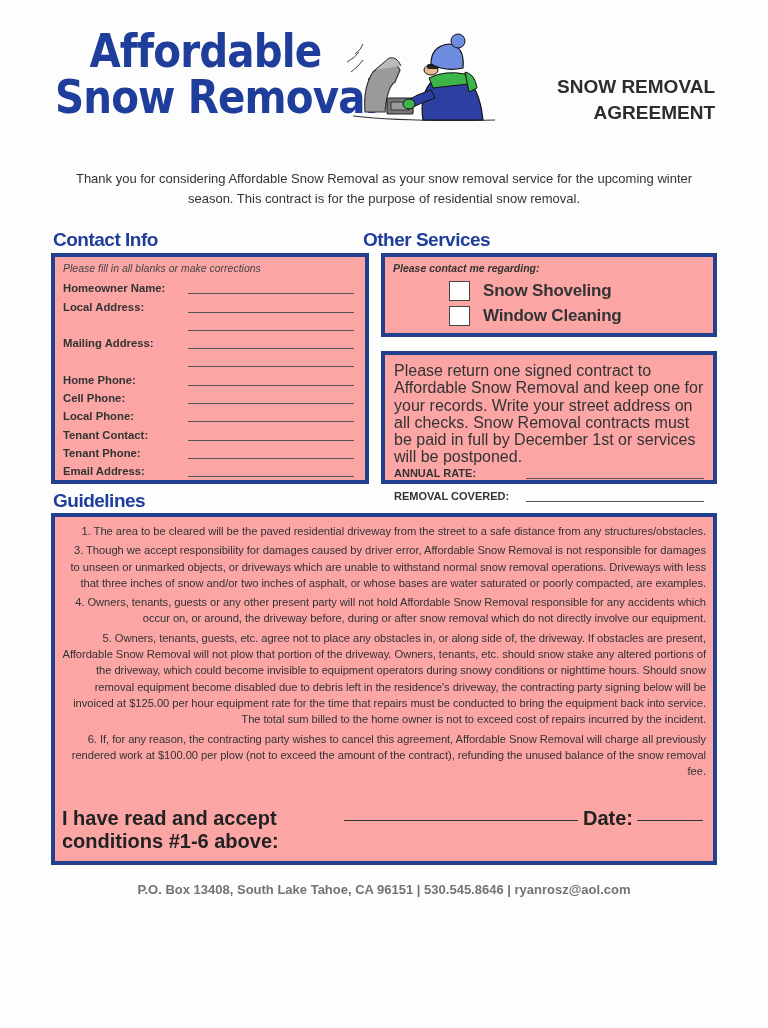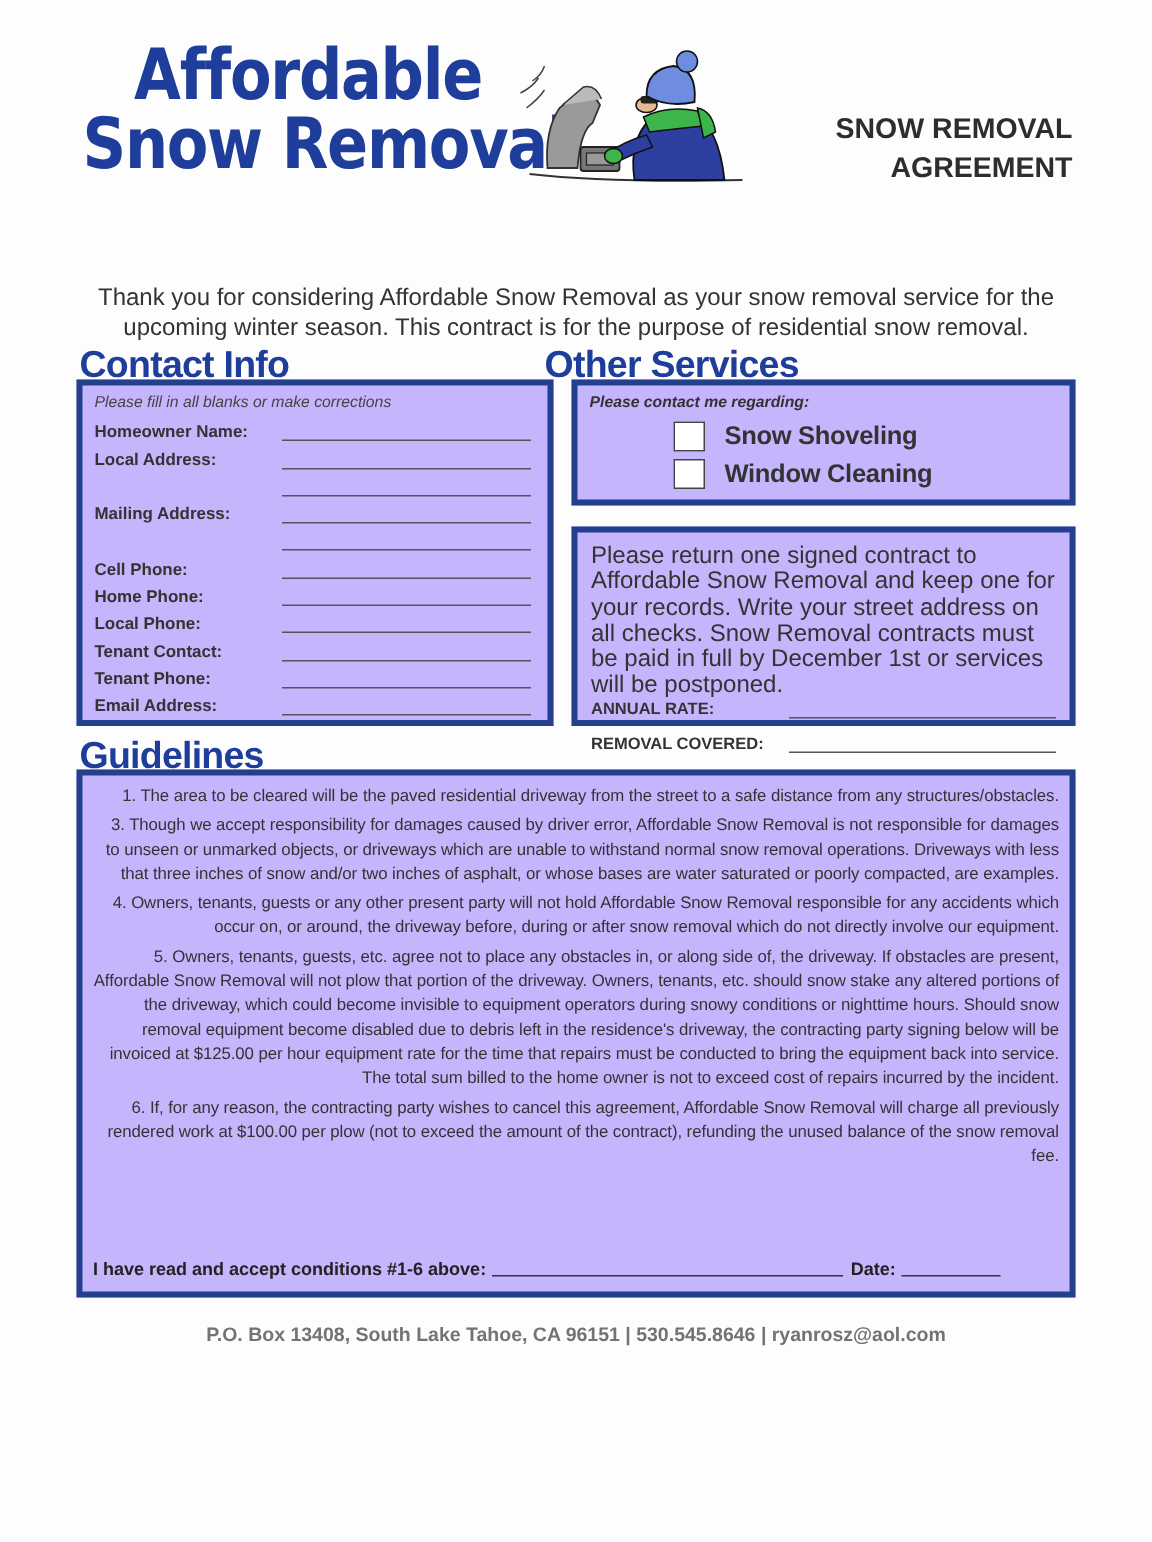--- a/index.html
+++ b/index.html
@@ -7,25 +7,25 @@
   body { font-family: "Liberation Sans", "DejaVu Sans", sans-serif; color: #2a2a2a; position: relative; }
 
   .logo { position: absolute; left: 55px; top: 28px; color: #1f3d9a; font-family: "DejaVu Sans", "Liberation Sans", sans-serif; font-weight: bold; line-height: 0.98; letter-spacing: -1px; transform: scaleX(0.86); transform-origin: left top; }
   .logo .l1 { font-size: 47px; padding-left: 40px; display: block; }
   .logo .l2 { font-size: 47px; display: block; }
 
   .mascot { position: absolute; left: 345px; top: 32px; width: 160px; height: 95px; }
 
   .title { position: absolute; right: 53px; top: 74px; text-align: right; font-weight: bold; font-size: 19px; color: #2d2d2d; line-height: 26px; }
 
-  .intro { position: absolute; left: 60px; top: 189px; width: 648px; text-align: center; font-size: 16px; line-height: 20px; color: #333; }
+  .intro { position: absolute; left: 60px; top: 169px; width: 648px; text-align: center; font-size: 13px; line-height: 20px; color: #333; }
 
-  .h2 { position: absolute; font-weight: bold; color: #1f3d9a; font-size: 25px; letter-spacing: -0.5px; }
+  .h2 { position: absolute; font-weight: bold; color: #1f3d9a; font-size: 19px; letter-spacing: -0.5px; }
 
-  .box { position: absolute; border: 4px solid #23408f; background: #c4b5fd; }
+  .box { position: absolute; border: 4px solid #23408f; background: #fca5a5; }
 
   .contact { left: 51px; top: 253px; width: 318px; height: 231px; padding: 5px 8px; }
   .contact .note { font-style: italic; font-size: 10.5px; color: #444; margin-bottom: 2px; }
   .row { display: flex; align-items: flex-end; height: 18.3px; }
   .row .lbl { font-weight: bold; font-size: 11.3px; color: #333; width: 130px; }
   .row .line { flex: 0 0 166px; border-bottom: 1px solid #555; height: 12px; margin-left: auto; margin-right: 3px; }
 
   .services { left: 381px; top: 253px; width: 336px; height: 84px; padding: 5px 8px; }
   .services .note { font-style: italic; font-weight: bold; font-size: 10.5px; color: #333; }
   .chk { display: flex; align-items: center; margin-left: 56px; height: 25px; }
@@ -33,21 +33,21 @@
   .chk .txt { font-size: 17px; font-weight: bold; color: #333; letter-spacing: -0.2px; }
 
   .payment { left: 381px; top: 351px; width: 336px; height: 133px; padding: 7px 9px; }
   .payment .p { font-size: 16px; line-height: 17.3px; color: #333; }
   .prow { display: flex; height: 23.5px; }
   .prow .lbl { font-weight: bold; font-size: 11px; color: #333; width: 132px; }
   .prow .line { flex: 0 0 178px; border-bottom: 1px solid #555; height: 12px; }
 
   .guide { left: 51px; top: 513px; width: 666px; height: 352px; padding: 6px 7px; }
   .guide .item { font-size: 11.2px; line-height: 16.3px; color: #333; margin-bottom: 3px; letter-spacing: -0.05px; text-align: right; }
-  .sign { position: absolute; left: 7px; right: 10px; bottom: 8px; display: flex; align-items: flex-end; font-weight: bold; font-size: 12px; color: #222; }
+  .sign { position: absolute; left: 7px; right: 10px; bottom: 8px; display: flex; font-weight: bold; font-size: 20px; color: #222; }
   .sign .l1 { flex: 0 0 234px; border-bottom: 1px solid #333; height: 14px; margin: 0 5px 2px 4px; }
   .sign .l2 { flex: 0 0 66px; border-bottom: 1px solid #333; height: 14px; margin: 0 0 2px 4px; }
 
   .footer { position: absolute; left: 0; width: 768px; top: 882px; text-align: center; font-weight: bold; font-size: 13px; color: #737373; }
 </style>
 </head>
 <body>
 
 <div class="logo">
   <span class="l1">Affordable</span>
@@ -97,25 +97,25 @@
       </div>
       <div class="row">
         <span class="lbl">Mailing Address:</span>
         <span class="line"></span>
       </div>
       <div class="row">
         <span class="lbl"></span>
         <span class="line"></span>
       </div>
       <div class="row">
-        <span class="lbl">Cell Phone:</span>
+        <span class="lbl">Home Phone:</span>
         <span class="line"></span>
       </div>
       <div class="row">
-        <span class="lbl">Home Phone:</span>
+        <span class="lbl">Cell Phone:</span>
         <span class="line"></span>
       </div>
       <div class="row">
         <span class="lbl">Local Phone:</span>
         <span class="line"></span>
       </div>
       <div class="row">
         <span class="lbl">Tenant Contact:</span>
         <span class="line"></span>
       </div>

